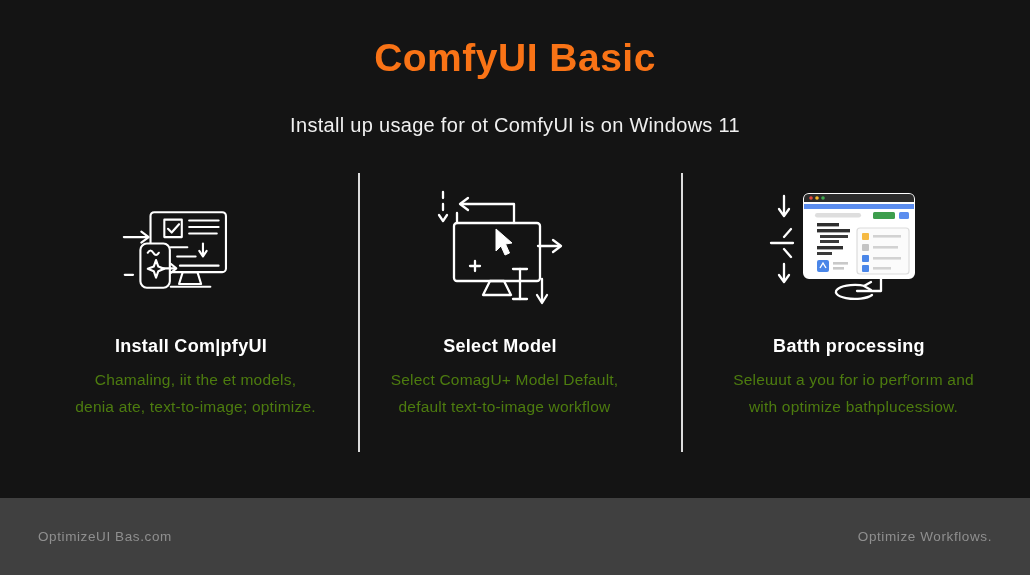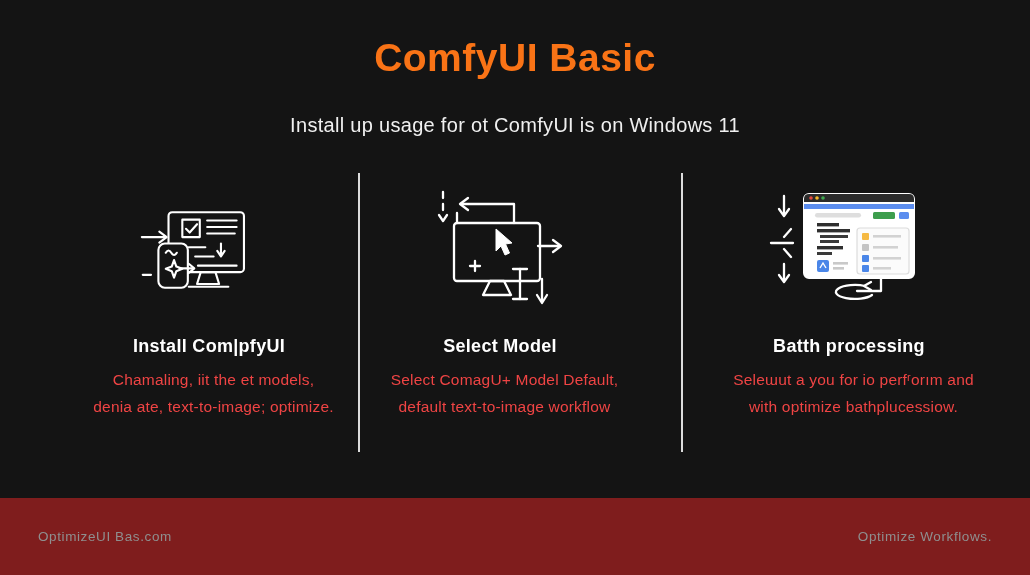--- a/index.html
+++ b/index.html
@@ -18,32 +18,32 @@
   }
   .divider{
     position:absolute;top:173px;height:279px;width:2px;background:#dcdcdc;
   }
   #divider-1{left:358px;}
   #divider-2{left:681px;}
   .column{
     position:absolute;top:176px;width:330px;
     display:flex;flex-direction:column;align-items:center;text-align:center;
   }
-  #col-install{left:44px;}
+  #col-install{left:26px;}
   #col-select{left:359px;width:282px;}
   #col-batch{left:688px;width:322px;}
   .icon-box{height:148px;display:flex;align-items:center;justify-content:center;}
   .col-heading{
     margin:12px 0 0 0;font-size:18px;font-weight:700;color:#ffffff;letter-spacing:.3px;
   }
   .col-text{
-    margin:9px 0 0 9px;font-size:15.5px;font-weight:400;color:#ef4444;line-height:27px;letter-spacing:.2px;
+    margin:9px 0 0 9px;font-size:15.5px;font-weight:400;color:#4d7c0f;line-height:27px;letter-spacing:.2px;
   }
   .footer{
-    position:absolute;left:0;bottom:0;width:1030px;height:77px;background:#7f1d1d;
+    position:absolute;left:0;bottom:0;width:1030px;height:77px;background:#404040;
     display:flex;align-items:center;justify-content:space-between;box-sizing:border-box;
     padding:0 38px;
   }
   .footer span{
     color:#8f8f8f;font-size:13.5px;letter-spacing:.6px;
   }
   svg{display:block;}
   .ln{stroke:#ffffff;stroke-width:2.3;fill:none;stroke-linecap:round;stroke-linejoin:round;}
   .lnf{stroke:#ffffff;stroke-width:2.3;fill:#141414;stroke-linecap:round;stroke-linejoin:round;}
 </style>

